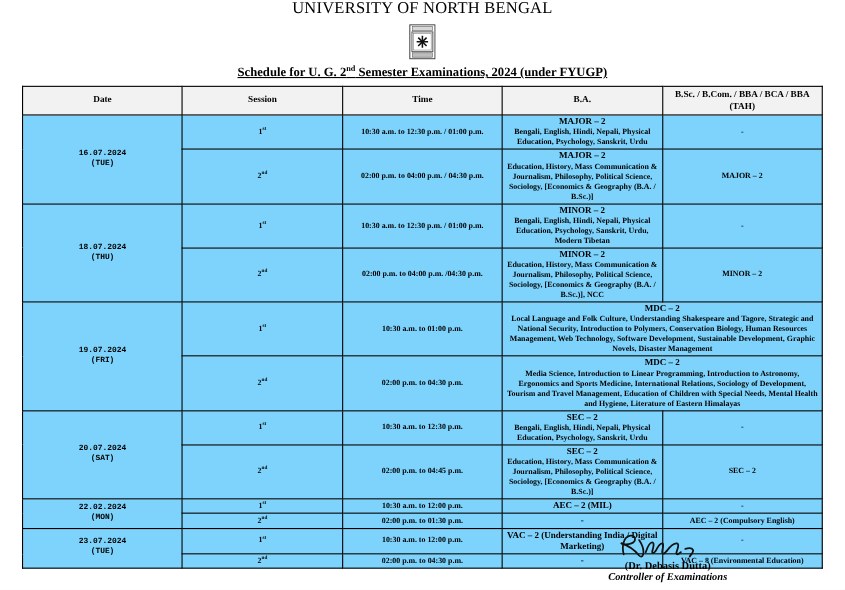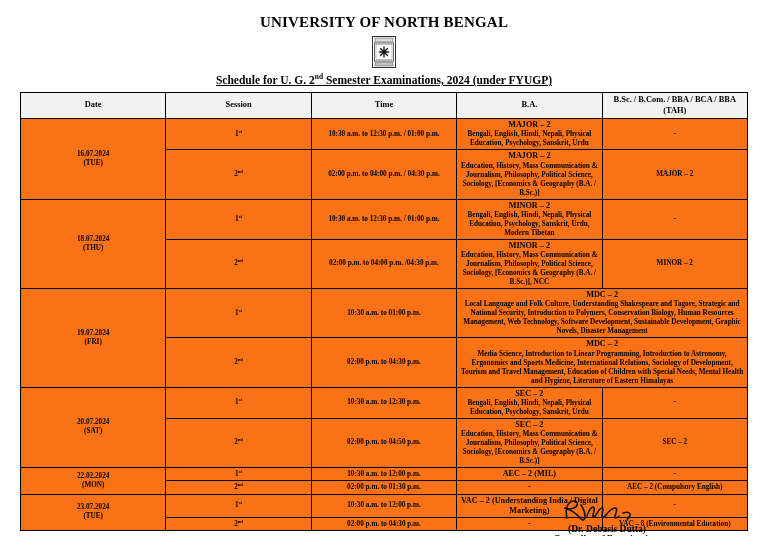--- a/index.html
+++ b/index.html
@@ -13,24 +13,23 @@
     overflow: hidden;
   }
   .page {
     width: 768px; height: 536px;
     position: relative;
     padding: 0;
     box-sizing: border-box;
   }
   .univ-title {
     text-align: center;
-    font-weight: bold;
+    font-weight: normal;
     font-size: 15px;
     letter-spacing: 0.2px;
-    margin-top: 14px;
   }
   .logo-wrap {
     text-align: center;
     margin-top: 5px;
     height: 34px;
   }
   .logo {
     display: inline-block;
     width: 24px; height: 32px;
     position: relative;
@@ -55,30 +54,31 @@
     background: #f2f2f2;
   }
   table.schedule td, table.schedule th {
     border: 1px solid #000000;
     font-size: 7.2px;
     font-weight: bold;
     text-align: center;
     vertical-align: middle;
     padding: 1px 2px;
     line-height: 1.25;
-    background: #f97316;
+    background: #7dd3fc;
   }
   table.schedule th {
     font-size: 8.4px;
     padding: 2px 2px;
     background: #f2f2f2;
   }
   td.date-cell {
     font-size: 8px;
     width: 62px;
+    font-family: Liberation Mono, monospace;
   }
   td.session-cell {
     width: 37px;
     font-size: 8px;
   }
   td.time-cell {
     width: 74px;
     font-size: 7px;
   }
   td.ba-cell { }
@@ -225,21 +225,21 @@
           <td class="session-cell"><span>1</span><sup>st</sup></td>
           <td class="time-cell">10:30 a.m. to 12:30 p.m.</td>
           <td class="ba-cell">
             <span class="subject-head">SEC – 2</span>
             <span class="subject-list">Bengali, English, Hindi, Nepali, Physical Education, Psychology, Sanskrit, Urdu</span>
           </td>
           <td class="other-cell dash">-</td>
         </tr>
         <tr>
           <td class="session-cell"><span>2</span><sup>nd</sup></td>
-          <td class="time-cell">02:00 p.m. to 04:50 p.m.</td>
+          <td class="time-cell">02:00 p.m. to 04:45 p.m.</td>
           <td class="ba-cell">
             <span class="subject-head">SEC – 2</span>
             <span class="subject-list">Education, History, Mass Communication &amp; Journalism, Philosophy, Political Science, Sociology, [Economics &amp; Geography (B.A. / B.Sc.)]</span>
           </td>
           <td class="other-cell">SEC – 2</td>
         </tr>
         <tr>
           <td class="date-cell" rowspan="2">
             <div>22.02.2024</div>
             <div>(MON)</div>

